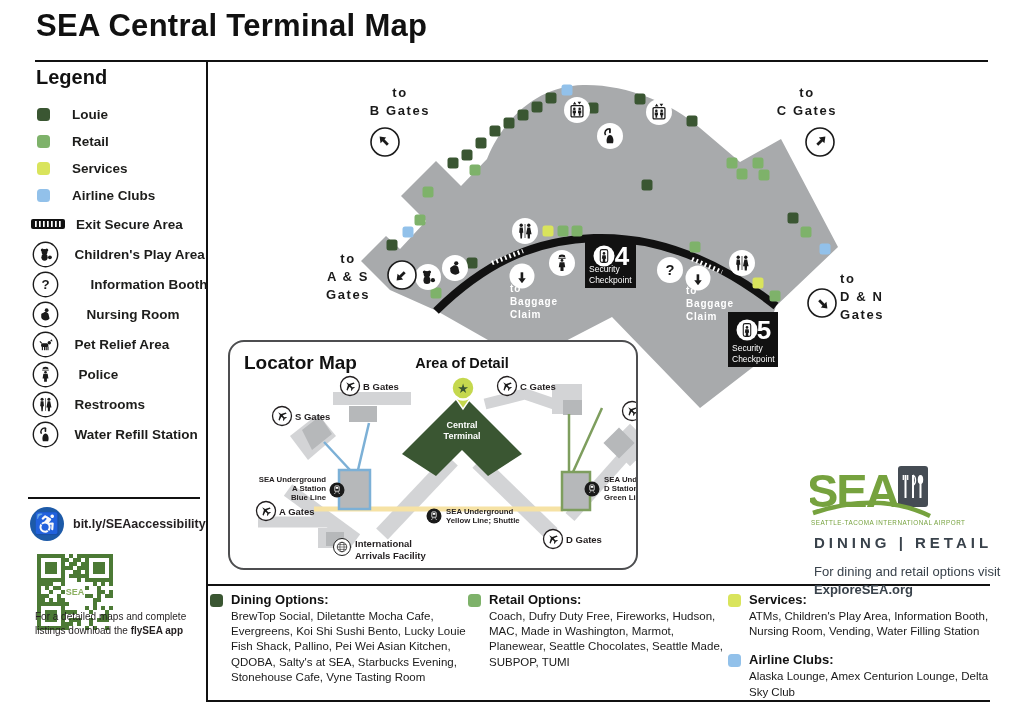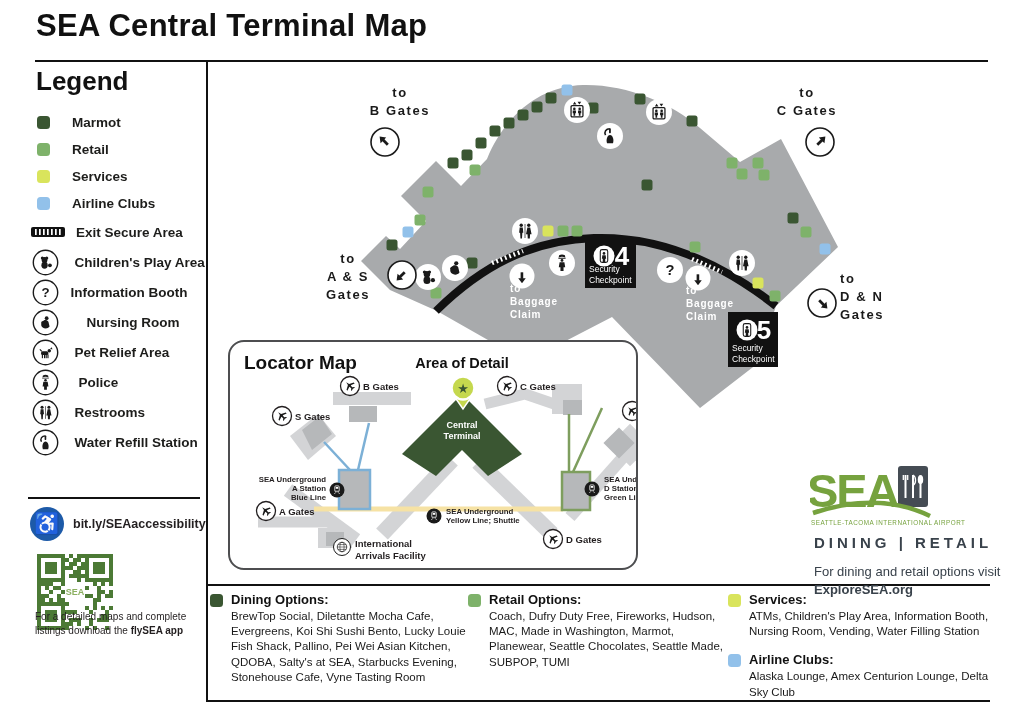--- a/index.html
+++ b/index.html
@@ -8,21 +8,21 @@
   .abs{position:absolute;}
   
   #page-title{left:36px;top:8px;font-size:31px;font-weight:bold;letter-spacing:.3px;color:#111;}
   .rule{background:#111;}
   #title-rule{left:35px;top:60px;width:953px;height:2px;}
   #v-rule{left:206px;top:62px;width:2px;height:640px;}
   #mid-rule{left:206px;top:584px;width:784px;height:2px;}
   #bottom-rule{left:206px;top:700px;width:784px;height:2px;}
   
   #legend{left:30px;top:66px;width:176px;}
-  #legend h2{margin:0 0 12px 6px;font-size:26px;font-weight:bold;color:#111;}
+  #legend h2{margin:0 0 12px 6px;font-size:20px;font-weight:bold;color:#111;}
   .cat-row{display:flex;align-items:center;height:27px;}
   .cat-swatch{width:13px;height:13px;border-radius:3.5px;margin-left:7px;flex:none;}
   .cat-label{margin-left:22px;font-size:13.5px;font-weight:bold;white-space:nowrap;}
   .fac-row{display:flex;align-items:center;height:30px;}
   .fac-icon{flex:none;display:flex;justify-content:center;align-items:center;}
   .fac-label{font-size:13.5px;font-weight:bold;white-space:nowrap;}
   #legend-rule{left:28px;top:497px;width:172px;height:2px;}
   
   #acc-row{left:30px;top:507px;display:flex;align-items:center;}
   #acc-circle{width:34px;height:34px;border-radius:50%;background:#1d5aa8;color:#fff;
@@ -153,21 +153,21 @@
   <div class="abs rule" id="v-rule"></div>
   <div class="abs rule" id="mid-rule"></div>
   <div class="abs rule" id="bottom-rule"></div>
   <div class="abs rule" id="legend-rule"></div>
 
   <div class="abs" id="legend">
     <h2>Legend</h2>
     <div id="legend-cats">
         <div class="cat-row">
           <span class="cat-swatch" style="background: rgb(58, 86, 50);"></span>
-          <span class="cat-label">Marmot</span>
+          <span class="cat-label">Louie</span>
         </div>
         <div class="cat-row">
           <span class="cat-swatch" style="background: rgb(126, 178, 106);"></span>
           <span class="cat-label">Retail</span>
         </div>
         <div class="cat-row">
           <span class="cat-swatch" style="background: rgb(217, 228, 92);"></span>
           <span class="cat-label">Services</span>
         </div>
         <div class="cat-row">
@@ -200,21 +200,21 @@
           </span>
           <span class="fac-label" style="margin-left: 16px;">Children's Play Area</span>
         </div>
         <div class="fac-row">
           <span class="fac-icon" style="width: 27px; margin-left: 1.5px;">
             <svg width="27" height="27" viewBox="0 0 27 27">
               <circle cx="13.5" cy="13.5" r="12.2" fill="#fff" stroke="#1a1a1a" stroke-width="1.4"></circle>
               <use href="#sym-info" x="4" y="4" width="19" height="19"></use>
             </svg>
           </span>
-          <span class="fac-label" style="margin-left: 12px;">Information Booth</span>
+          <span class="fac-label" style="margin-left: 32px;">Information Booth</span>
         </div>
         <div class="fac-row">
           <span class="fac-icon" style="width: 27px; margin-left: 1.5px;">
             <svg width="27" height="27" viewBox="0 0 27 27">
               <circle cx="13.5" cy="13.5" r="12.2" fill="#fff" stroke="#1a1a1a" stroke-width="1.4"></circle>
               <use href="#sym-nursing" x="4" y="4" width="19" height="19"></use>
             </svg>
           </span>
           <span class="fac-label" style="margin-left: 28px;">Nursing Room</span>
         </div>

